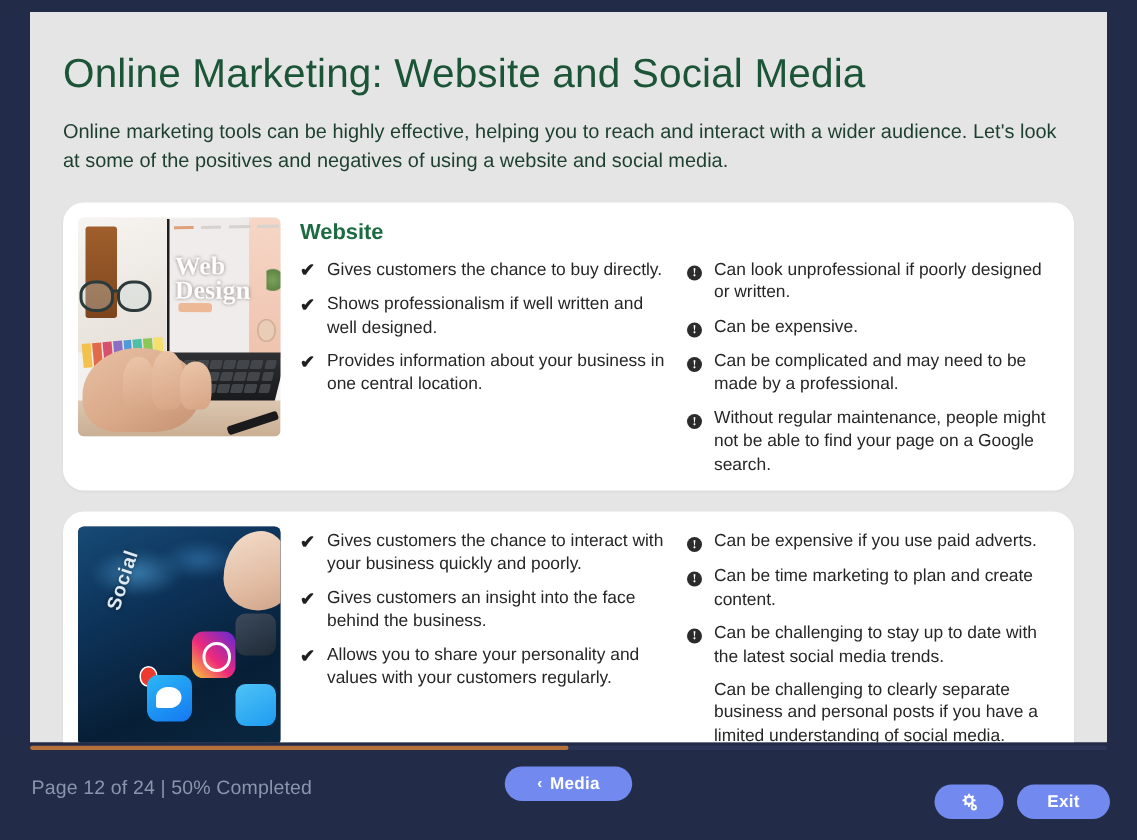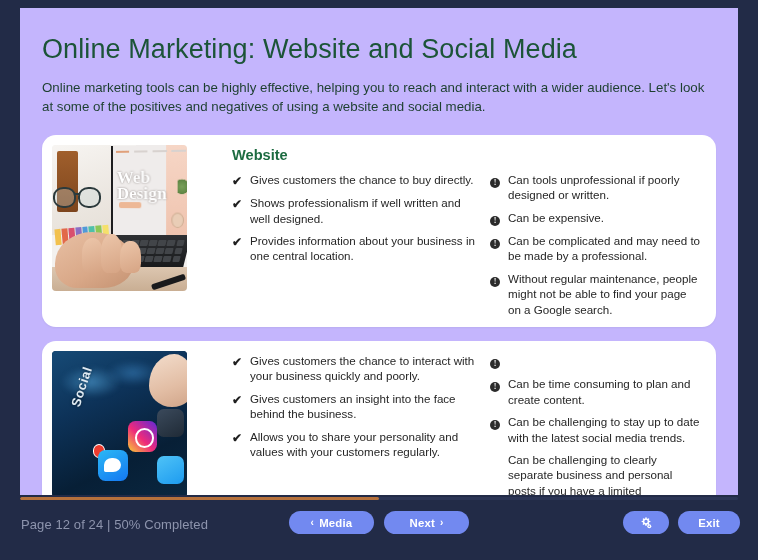--- a/index.html
+++ b/index.html
@@ -23,21 +23,21 @@
     background: #222b47;
   }
 
   
   .slide {
     position: absolute;
     left: 20px;
     top: 8px;
     width: 718px;
     height: 487px;
-    background: #c4b5fd;
+    background: #e5e5e5;
     overflow: hidden;
   }
 
   .slide-inner {
     padding: 26px 22px 0 22px;
   }
 
   .slide-title {
     font-size: 27px;
     font-weight: 400;
@@ -77,21 +77,20 @@
     border-radius: 4px;
     overflow: hidden;
     position: relative;
     background: #ddd;
   }
 
   .card-body {
     flex: 1;
     padding: 2px 4px 0 13px;
     min-width: 0;
-    margin-left: 32px;
   }
 
   .card-heading {
     font-size: 14.6px;
     font-weight: 700;
     color: #1c6b40;
     margin-bottom: 9px;
   }
 
   .lists {
@@ -194,21 +193,21 @@
     left: 50%;
     transform: translateX(-50%);
     top: 16px;
     display: flex;
     gap: 10px;
   }
 
   .nav-right {
     position: absolute;
     right: 18px;
-    top: 16px;
+    top: 28px;
     display: flex;
     gap: 9px;
     align-items: center;
   }
 
   .pill {
     background: #7289f0;
     color: #ffffff;
     border: none;
     border-radius: 20px;
@@ -494,21 +493,21 @@
                   <li>
                     <span class="bullet-icon"><span class="tick">✔</span></span>
                     <span class="bullet-text">Provides information about your business in one central location.</span>
                   </li>
                 </ul>
               </div>
               <div class="list-col cons">
                 <ul class="bullets">
                   <li>
                     <span class="bullet-icon"><span class="excl">!</span></span>
-                    <span class="bullet-text">Can tools unprofessional if poorly designed or written.</span>
+                    <span class="bullet-text">Can look unprofessional if poorly designed or written.</span>
                   </li>
                   <li>
                     <span class="bullet-icon"><span class="excl">!</span></span>
                     <span class="bullet-text">Can be expensive.</span>
                   </li>
                   <li>
                     <span class="bullet-icon"><span class="excl">!</span></span>
                     <span class="bullet-text">Can be complicated and may need to be made by a professional.</span>
                   </li>
                   <li>
@@ -552,24 +551,25 @@
                     <span class="bullet-icon"><span class="tick">✔</span></span>
                     <span class="bullet-text">Allows you to share your personality and values with your customers regularly.</span>
                   </li>
 
                 </ul>
               </div>
               <div class="list-col cons">
                 <ul class="bullets">
                   <li>
                     <span class="bullet-icon"><span class="excl">!</span></span>
+                    <span class="bullet-text">Can be expensive if you use paid adverts.</span>
                   </li>
                   <li>
                     <span class="bullet-icon"><span class="excl">!</span></span>
-                    <span class="bullet-text">Can be time consuming to plan and create content.</span>
+                    <span class="bullet-text">Can be time marketing to plan and create content.</span>
                   </li>
                   <li>
                     <span class="bullet-icon"><span class="excl">!</span></span>
                     <span class="bullet-text">Can be challenging to stay up to date with the latest social media trends.</span>
                   </li>
                   <li>
                     <span class="bullet-icon"></span>
                     <span class="bullet-text">Can be challenging to clearly separate business and personal posts if you have a limited understanding of social media.</span>
                   </li>
                 </ul>
@@ -587,24 +587,20 @@
     <div class="progress-track">
       <div class="progress-fill" id="progress-fill" style="width: 50%;"></div>
     </div>
 
     <div class="footer-status">Page 12 of 24 | 50% Completed</div>
 
     <div class="nav-center">
       <button class="pill">
         <span class="chev">‹</span>
         <span>Media</span>
-      </button>
-      <button class="pill">
-        <span>Next</span>
-        <span class="chev">›</span>
       </button>
     </div>
 
     <div class="nav-right">
       <button class="pill icon-only">
         <span>
           <svg class="gear-svg" viewBox="0 0 24 24" fill="#ffffff" aria-hidden="true">
             <path d="M11.1 2h1.8l.4 2.1c.5.15.98.35 1.4.62l1.85-1.05 1.27 1.27-1.05 1.85c.27.43.47.9.62 1.4L19.5 8.6v1.8l-2.1.41c-.15.5-.35.97-.62 1.4l1.05 1.85-1.27 1.27-1.85-1.05c-.42.27-.9.47-1.4.62L12.9 17h-1.8l-.4-2.1c-.5-.15-.98-.35-1.4-.62l-1.85 1.05-1.27-1.27 1.05-1.85c-.27-.43-.47-.9-.62-1.4L4.5 10.4V8.6l2.11-.41c.15-.5.35-.97.62-1.4L6.18 4.94 7.45 3.67 9.3 4.72c.42-.27.9-.47 1.4-.62L11.1 2zm.9 4.6a2.9 2.9 0 100 5.8 2.9 2.9 0 000-5.8z"></path>
             <circle cx="17.6" cy="17.6" r="3.4"></circle>
             <circle cx="17.6" cy="17.6" r="1.3" fill="#7289f0"></circle>

